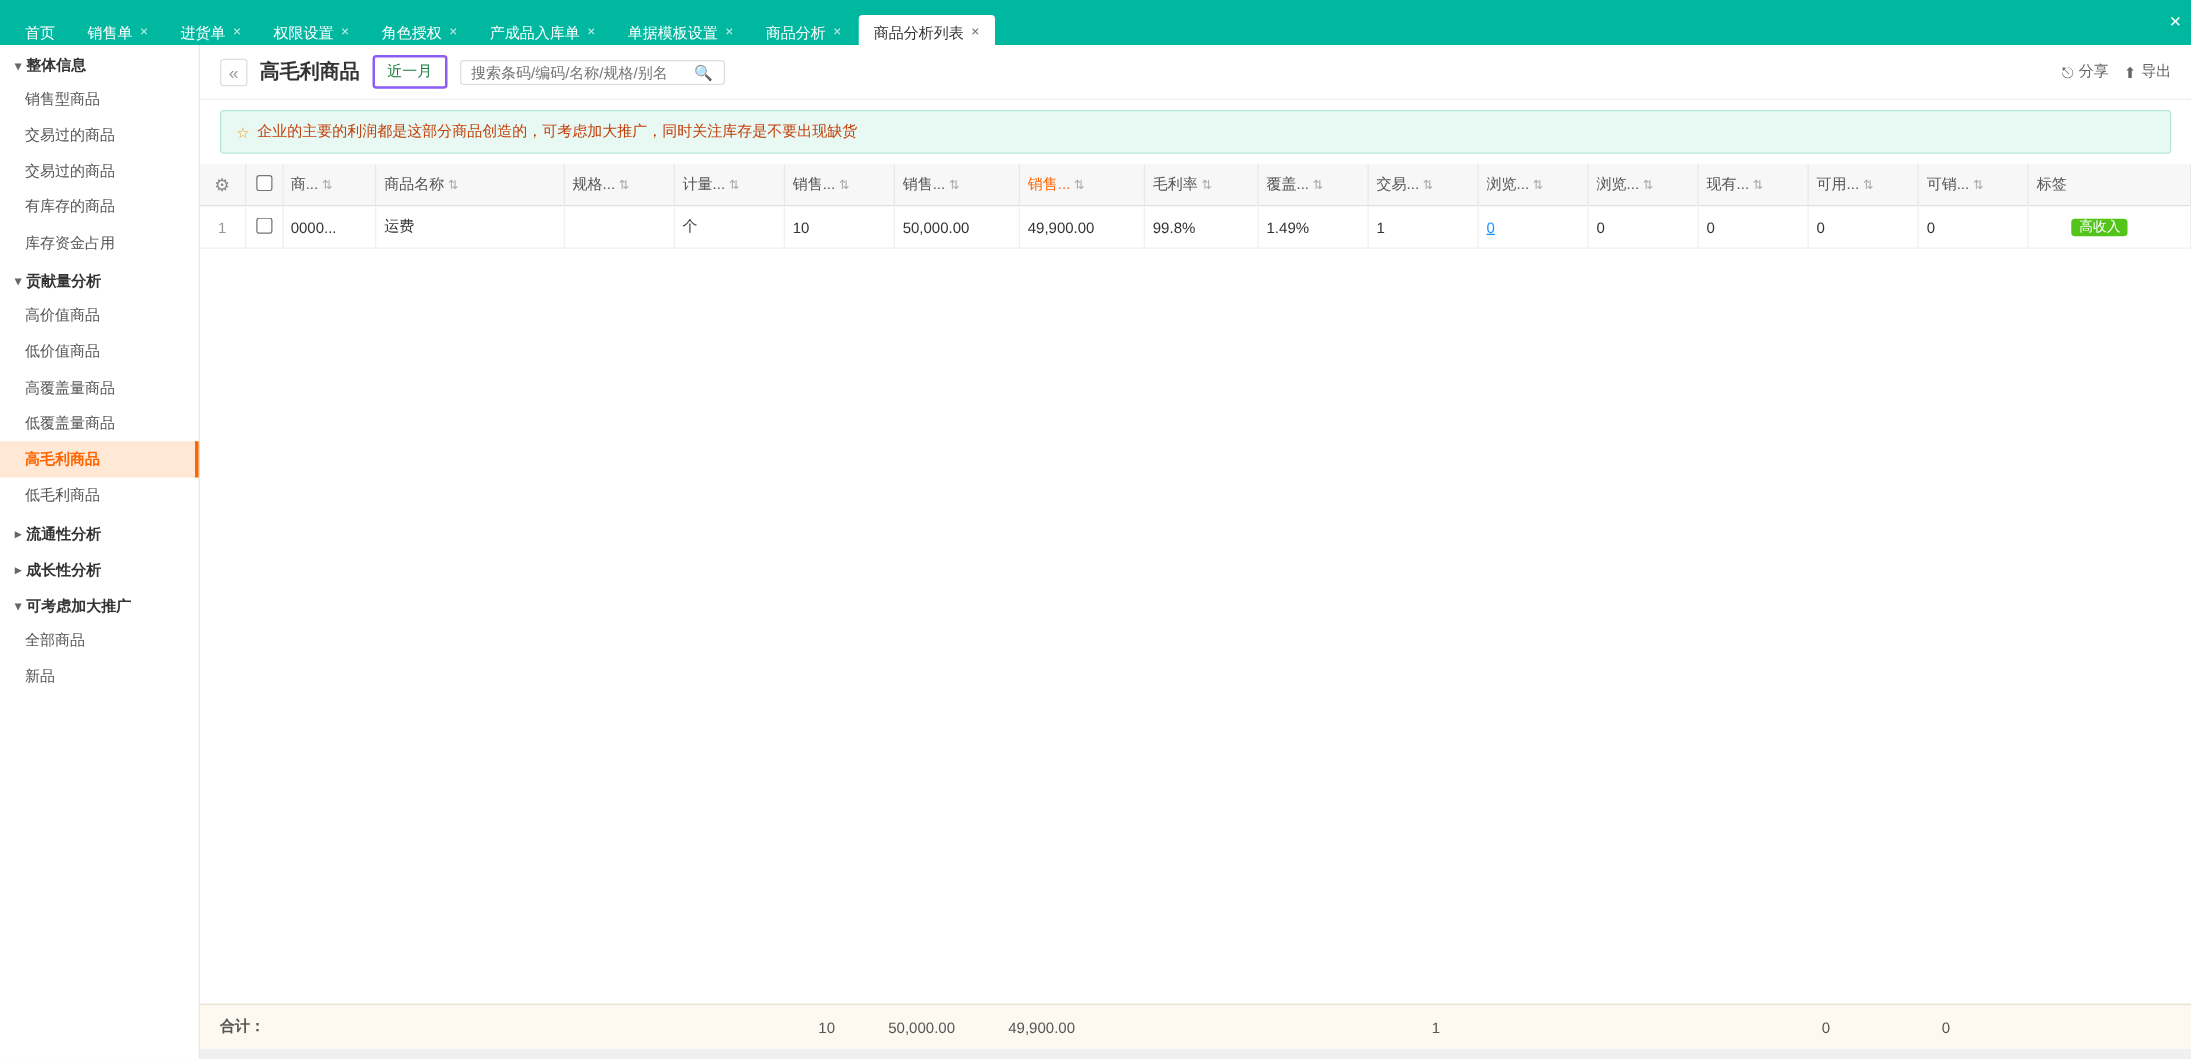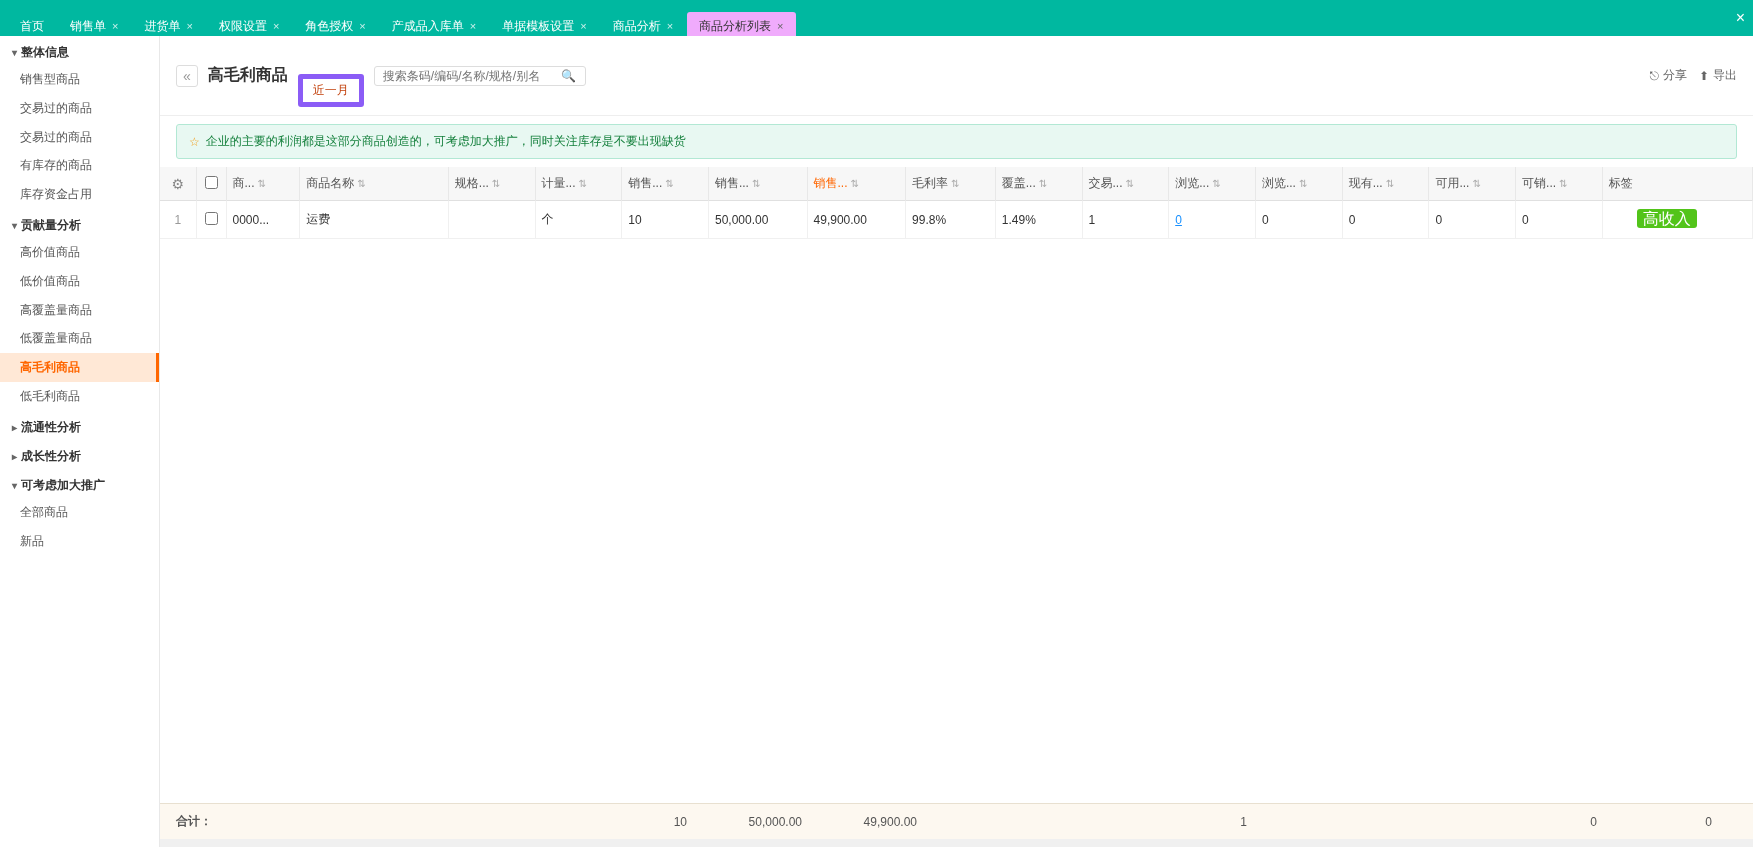--- a/index.html
+++ b/index.html
@@ -21,21 +21,21 @@
       padding: 0 12px;
       height: 28px;
       cursor: pointer;
       color: #fff;
       font-size: 13px;
       border-radius: 3px 3px 0 0;
       white-space: nowrap;
       gap: 4px;
       margin-top: 16px;
     }
-    .nav-tab.active { background: #f0abfc; color: #333; border-radius: 3px 3px 0 0; }
+    .nav-tab.active { background: #ffffff; color: #333; border-radius: 3px 3px 0 0; }
     .nav-tab.active .close-icon { color: #666; }
     .nav-tab .close-icon { font-size: 11px; color: rgba(255,255,255,0.8); cursor: pointer; margin-left: 2px; }
     .nav-close-all { margin-left: auto; color: #fff; cursor: pointer; font-size: 16px; }
 
     
     .main-layout {
       display: flex;
       height: calc(847px - 36px);
     }
 
@@ -95,26 +95,25 @@
       border-radius: 3px;
     }
     .page-title {
       font-size: 16px;
       font-weight: bold;
       color: #333;
     }
     .date-filter-btn {
       padding: 3px 10px;
       background: #fff;
-      border: 5px solid #8b5cf6;
-      color: #c2410c;
+      border: 2px solid #8b5cf6;
+      color: #15803d;
       border-radius: 3px;
       cursor: pointer;
       font-size: 12px;
-      margin-top: 30px;
     }
     .search-box {
       display: flex;
       align-items: center;
       border: 1px solid #ddd;
       border-radius: 3px;
       padding: 2px 8px;
       background: #fff;
       gap: 4px;
       width: 212px;
@@ -193,32 +192,32 @@
       border-right: 1px solid #f0f0f0;
       white-space: nowrap;
     }
     tbody td:first-child { text-align: center; color: #999; }
     tbody td:nth-child(2) { text-align: center; }
     .tag-badge {
       background: #52c41a;
       color: #fff;
       padding: 1px 6px;
       border-radius: 3px;
-      font-size: 16px;
+      font-size: 11px;
       margin-left: 28px;
     }
 
     
     .table-footer {
       background: #fdf8f0;
       border-top: 1px solid #e8e0d0;
       padding: 8px 16px;
       display: flex;
       align-items: center;
-      gap: 35px;
+      gap: 16px;
       font-size: 12px;
       color: #555;
       min-height: 36px;
     }
     .footer-label { font-weight: bold; margin-right: 20px; }
     .footer-val { min-width: 80px; text-align: right; }
 
     
     .bottom-scroll {
       height: 8px;
@@ -362,21 +361,21 @@
         </div>
         <div class="action-btn">
           <span>⬆</span>
           <span>导出</span>
         </div>
       </div>
     </div>
 
     <div class="info-banner">
       <span class="info-icon">☆</span>
-      <span style="color:#15803d;">企业的主要的利润都是这部分商品创造的，可考虑加大推广，同时关注库存是不要出现缺货</span>
+      <span style="color:#c2410c;">企业的主要的利润都是这部分商品创造的，可考虑加大推广，同时关注库存是不要出现缺货</span>
     </div>
 
     <div class="table-container">
       <table>
         <thead>
           <tr>
             <th style="width:36px; text-align:center;">
               <span class="settings-icon">⚙</span>
             </th>
             <th style="width:30px; text-align:center;">

